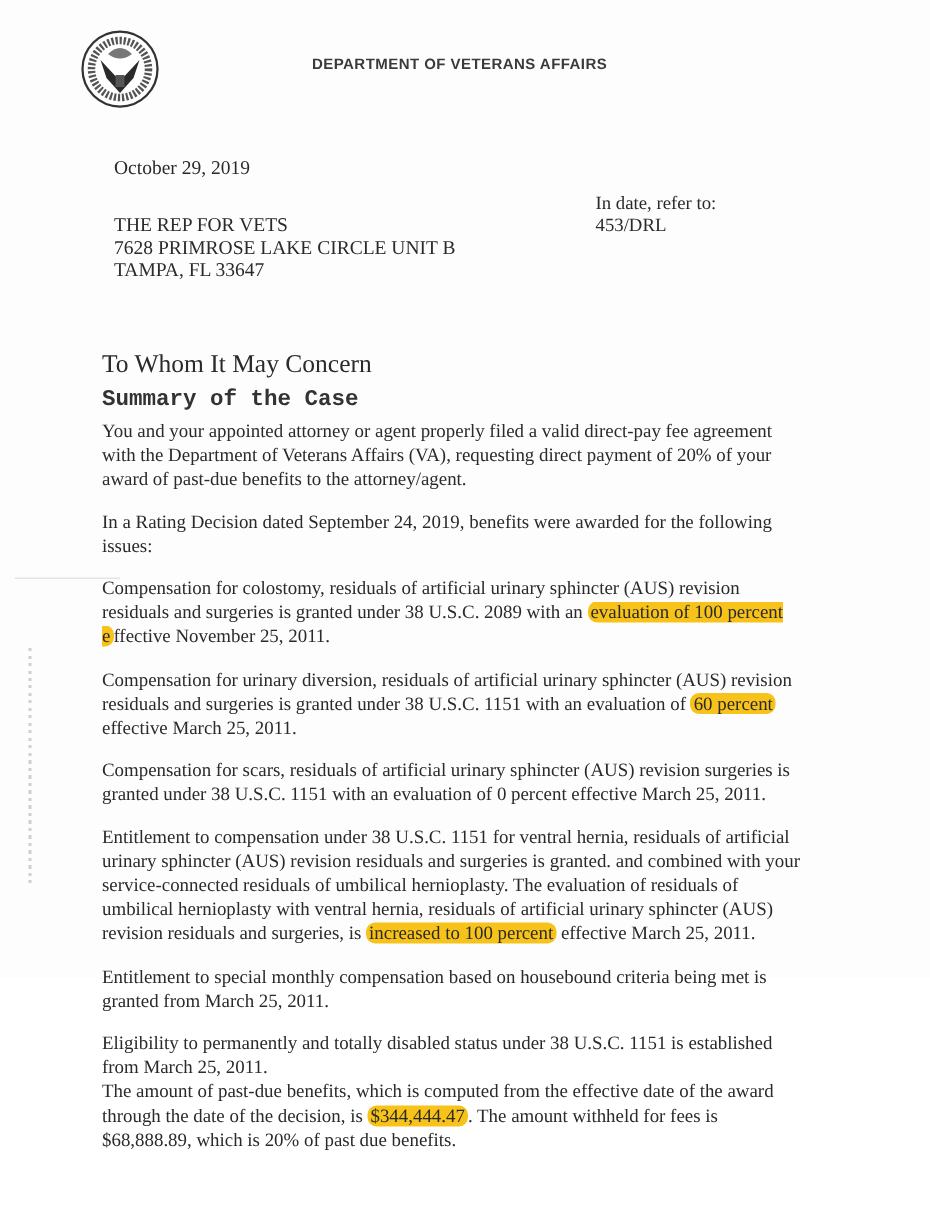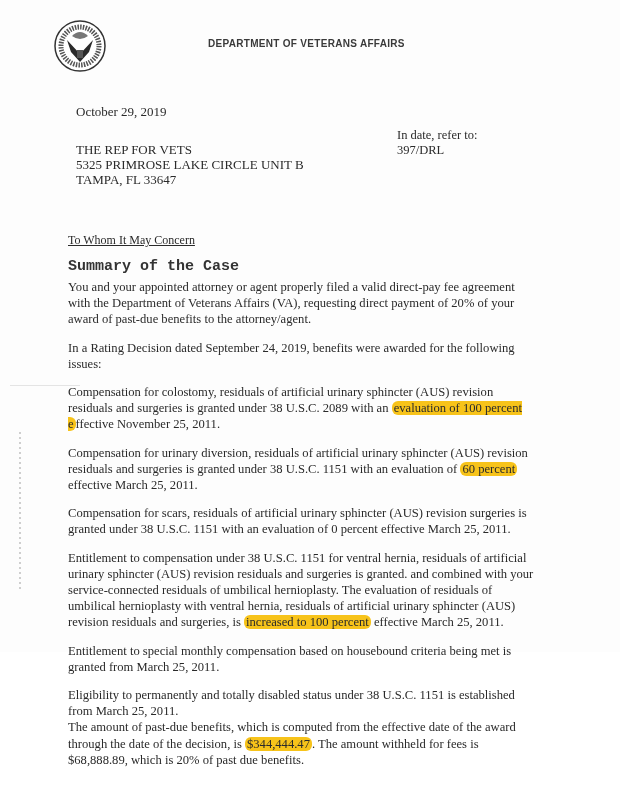--- a/index.html
+++ b/index.html
@@ -5,21 +5,21 @@
   html, body { margin: 0; padding: 0; background: #ffffff; }
   body { width: 620px; height: 803px; position: relative; overflow: hidden;
          font-family: "Liberation Serif", serif; color: #2a2a2a; }
   .page { position: absolute; left: 0; top: 0; width: 620px; height: 652px; background: #fdfdfd; }
   .seal { position: absolute; left: 54px; top: 20px; width: 52px; height: 52px; }
   .dept { position: absolute; left: 208px; top: 38px; font-family: "Liberation Sans", sans-serif;
           font-size: 10px; font-weight: bold; letter-spacing: 0.3px; color: #3a3a3a; }
   .date { position: absolute; left: 76px; top: 104px; font-size: 13px; }
   .addr { position: absolute; left: 76px; top: 142px; font-size: 13px; line-height: 15px; }
   .reply { position: absolute; left: 397px; top: 128px; font-size: 12.5px; line-height: 15px; }
-  .salute { position: absolute; left: 68px; top: 233px; font-size: 12px; text-decoration: underline; }
+  .salute { position: absolute; left: 68px; top: 233px; font-size: 17px; }
   .heading { position: absolute; left: 68px; top: 258px; font-family: Liberation Mono, monospace;
              font-weight: bold; font-size: 15px; color: #333; }
   .body { position: absolute; left: 68px; top: 279px; width: 470px; font-size: 12.6px; line-height: 16.2px; }
   .body p { margin: 0 0 12px 0; }
   .body p.tight { margin-bottom: 0; }
   .hl { background: #f7c31a; border-radius: 6px; padding: 0 2px; }
   .margin-mark { position: absolute; left: 19px; top: 432px; width: 2px; height: 160px;
                  background: repeating-linear-gradient(to bottom, #b0b0b0 0 2px, transparent 2px 5px); opacity: 0.6; }
   .faint-line { position: absolute; left: 10px; top: 385px; width: 70px; height: 1px; background: #e4e4e4; }
 </style>
@@ -35,27 +35,27 @@
     <path d="M18 16 Q26 8 34 16 Q26 22 18 16 Z" fill="#777"></path>
     <rect x="23" y="30" width="6" height="8" fill="#555"></rect>
   </svg>
 
   <div class="dept" style="text-transform:uppercase;">Department of Veterans Affairs</div>
 
   <div class="date">October 29, 2019</div>
 
   <div class="addr">
     <div>THE REP FOR VETS</div>
-    <div>5325 PRIMROSE LAKE CIRCLE UNIT B</div>
+    <div>7628 PRIMROSE LAKE CIRCLE UNIT B</div>
     <div>TAMPA, FL 33647</div>
   </div>
 
   <div class="reply">
     <div>In date, refer to:</div>
-    <div>397/DRL</div>
+    <div>453/DRL</div>
   </div>
 
   <div class="salute">To Whom It May Concern</div>
 
   <div class="heading">Summary of the Case</div>
 
   <div class="body">
     <p>You and your appointed attorney or agent properly filed a valid direct-pay fee agreement with the Department of Veterans Affairs (VA), requesting direct payment of 20% of your award of past-due benefits to the attorney/agent.</p>
     <p>In a Rating Decision dated September 24, 2019, benefits were awarded for the following issues:</p>
     <p><span>Compensation for colostomy, residuals of artificial urinary sphincter (AUS) revision residuals and surgeries is granted under 38 U.S.C. 2089 with an </span><span class="hl">evaluation of 100 percent e</span><span>ffective November 25, 2011.</span></p>

